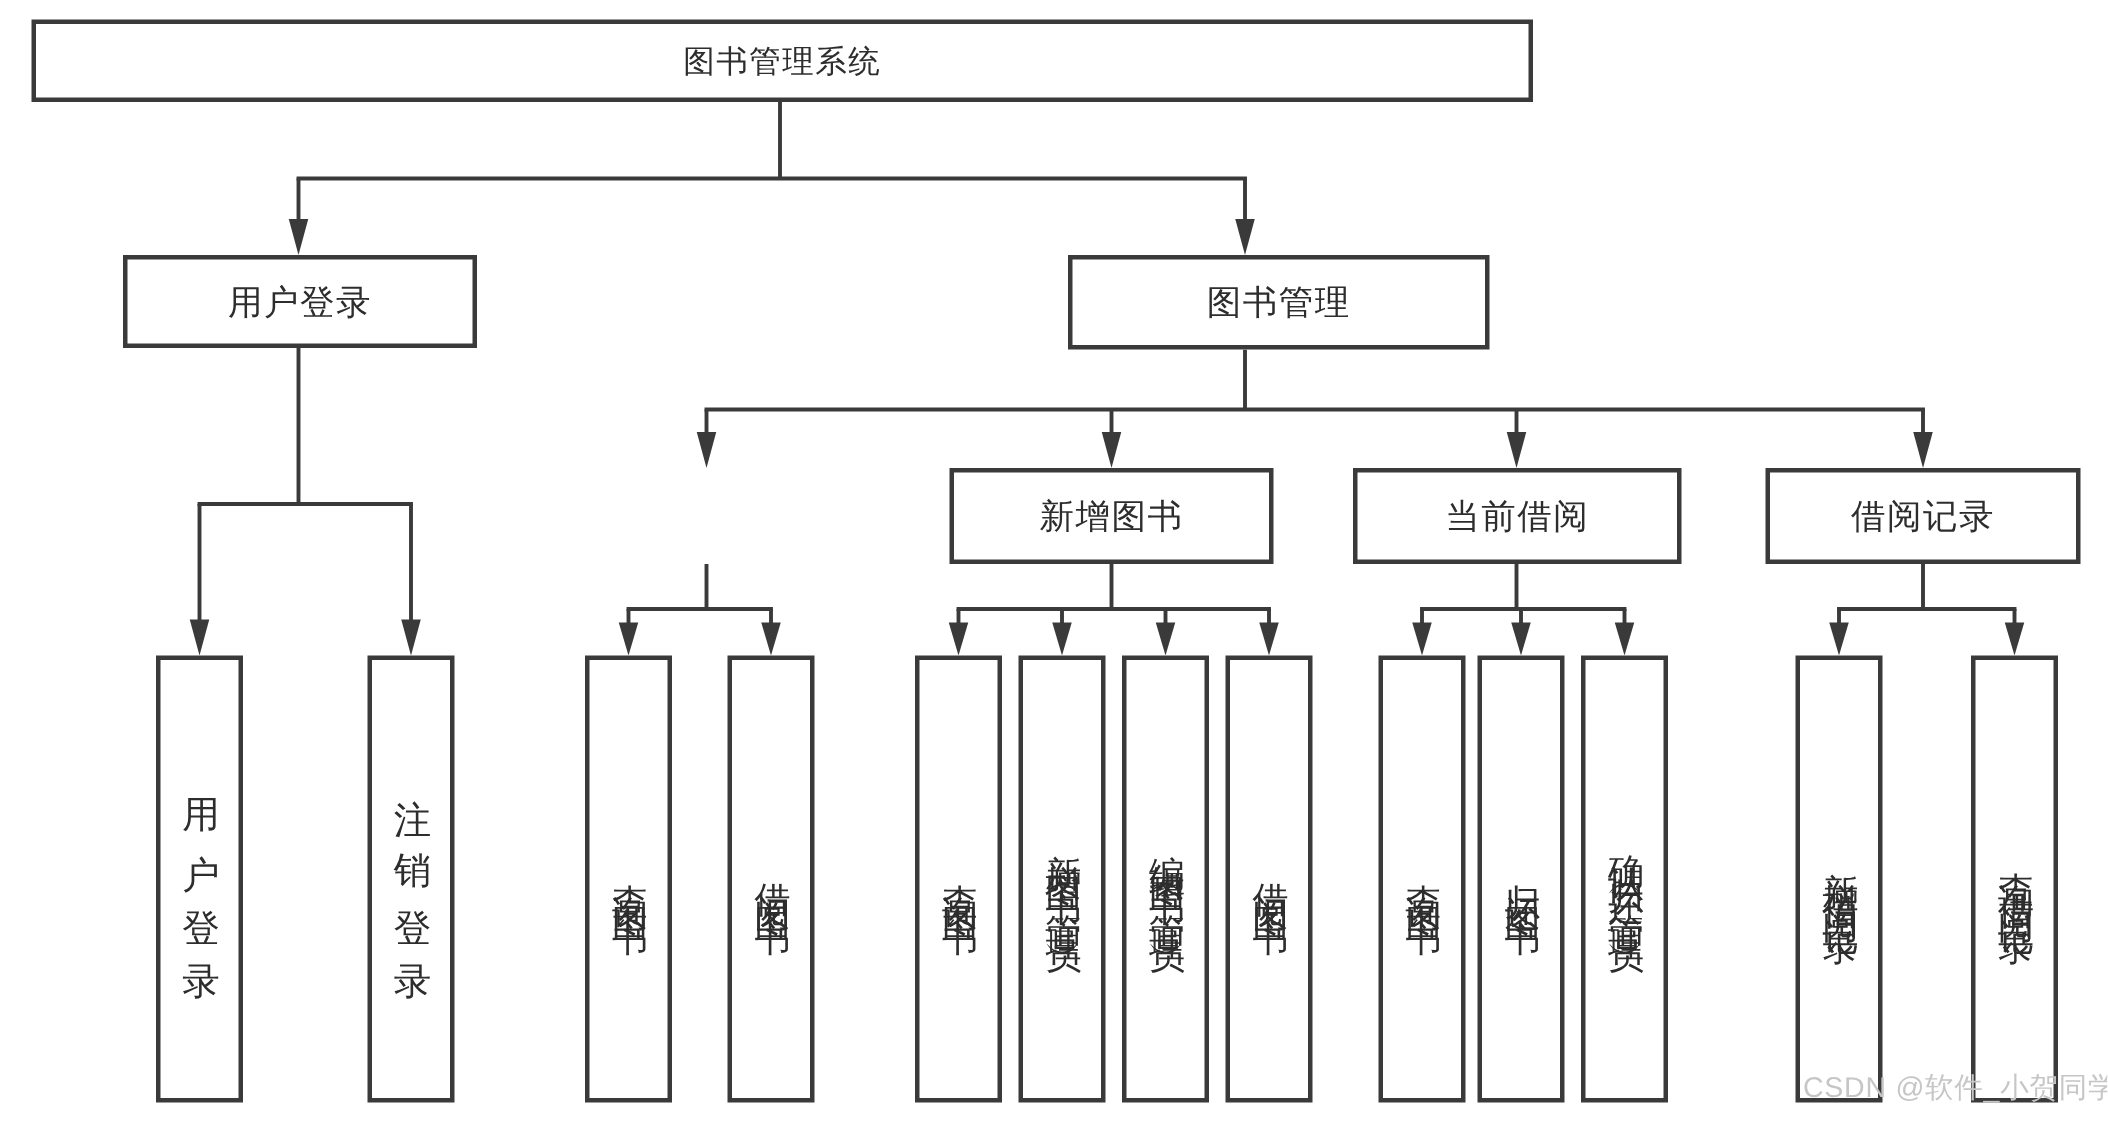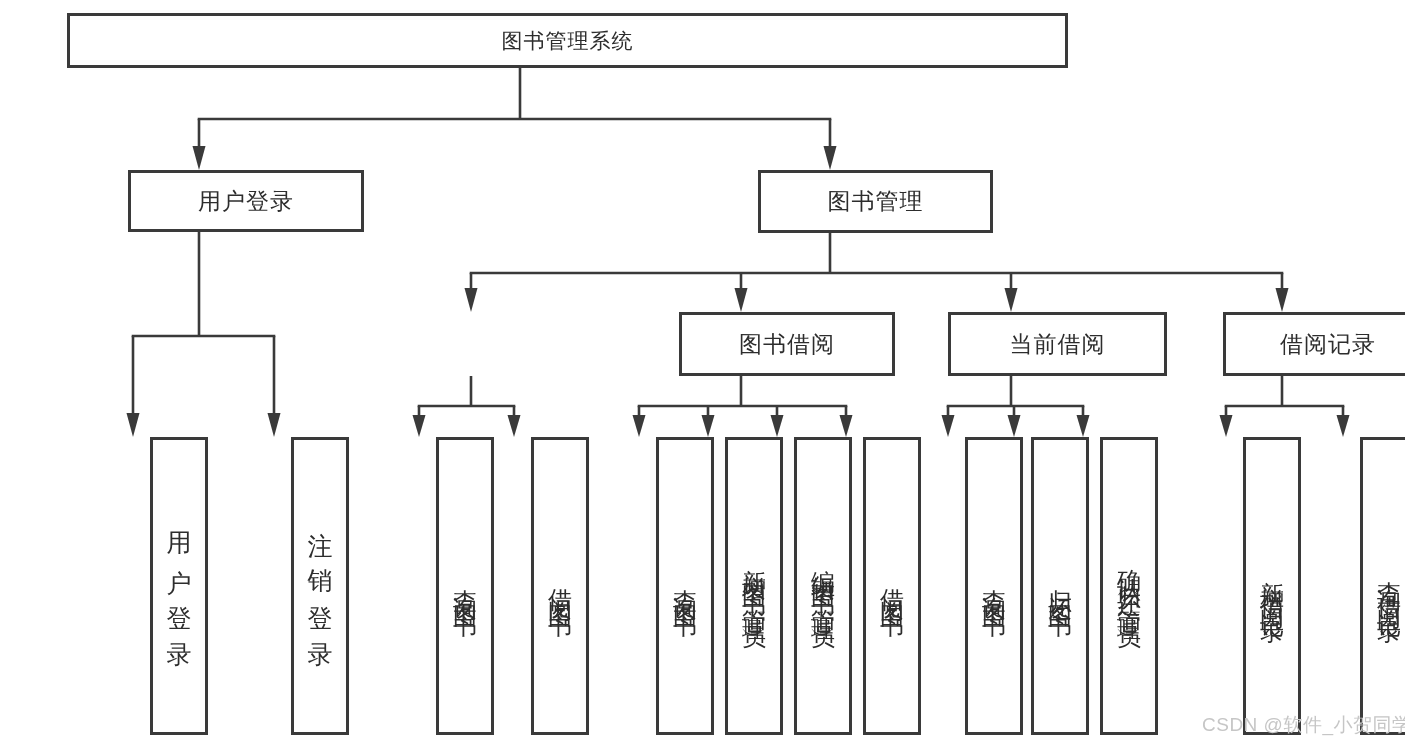--- a/index.html
+++ b/index.html
@@ -16,35 +16,34 @@
   svg.connector polygon{fill:var(--line,#3a3a3a);stroke:none;}
   .node{
     position:absolute;
     box-sizing:border-box;
     background:#fff;
     border:3px solid var(--line,#3a3a3a);
     display:flex;align-items:center;justify-content:center;
     z-index:2;
     text-align:right;
     white-space:nowrap;
-    margin-left:46px;
   }
   .h{font-size:23px;letter-spacing:1px;}
   .root{font-size:21px;letter-spacing:1px;}
   .v{
     writing-mode:vertical-rl;
     line-height:1;
     font-size:24px;
     letter-spacing:8px;
   }
   .v-wide{letter-spacing:37px;font-size:25px;}
   
   #n-root       {left:21px;  top:13px;  width:1001px; height:55px;}
   #n-user-login {left:82px;  top:170px; width:236px;  height:62px;}
-  #n-book-mgmt  {left:712px; top:170px; width:235px;  height:63px;}
+  #n-book-mgmt  {left:712px; top:170px; width:281px;  height:63px;}
   #n-nbr        {left:364px; top:312px; width:215px;  height:64px;}
   #n-bb         {left:633px; top:312px; width:216px;  height:64px;}
   #n-cb         {left:902px; top:312px; width:219px;  height:64px;}
   #n-br         {left:1177px;top:312px; width:210px;  height:64px;}
   .leaf{top:437px;width:58px;height:298px;}
   #l-login   {left:104px;}
   #l-logout  {left:245px;}
   #l-nbr-q   {left:390px;}
   #l-nbr-b   {left:485px;}
   #l-bb-q    {left:610px;}
@@ -127,21 +126,21 @@
     <polygon points="1219.5,415 1232.5,415 1226,437"></polygon>
     <line x1="1343" y1="406" x2="1343" y2="419"></line>
     <polygon points="1336.5,415 1349.5,415 1343,437"></polygon>
   </svg>
 
   <div class="node root" id="n-root">图书管理系统</div>
 
   <div class="node h" id="n-user-login">用户登录</div>
   <div class="node h" id="n-book-mgmt">图书管理</div>
 
-  <div class="node h" id="n-bb">图书借阅</div>
+  <div class="node h" id="n-bb">新增图书</div>
   <div class="node h" id="n-cb">当前借阅</div>
   <div class="node h" id="n-br">借阅记录</div>
 
   <div class="node v v-wide leaf" id="l-login">用户登录</div>
   <div class="node v v-wide leaf" id="l-logout">注销登录</div>
 
   <div class="node v leaf" id="l-nbr-q">查询图书</div>
   <div class="node v leaf" id="l-nbr-b">借阅图书</div>
 
   <div class="node v leaf" id="l-bb-q">查询图书</div>

